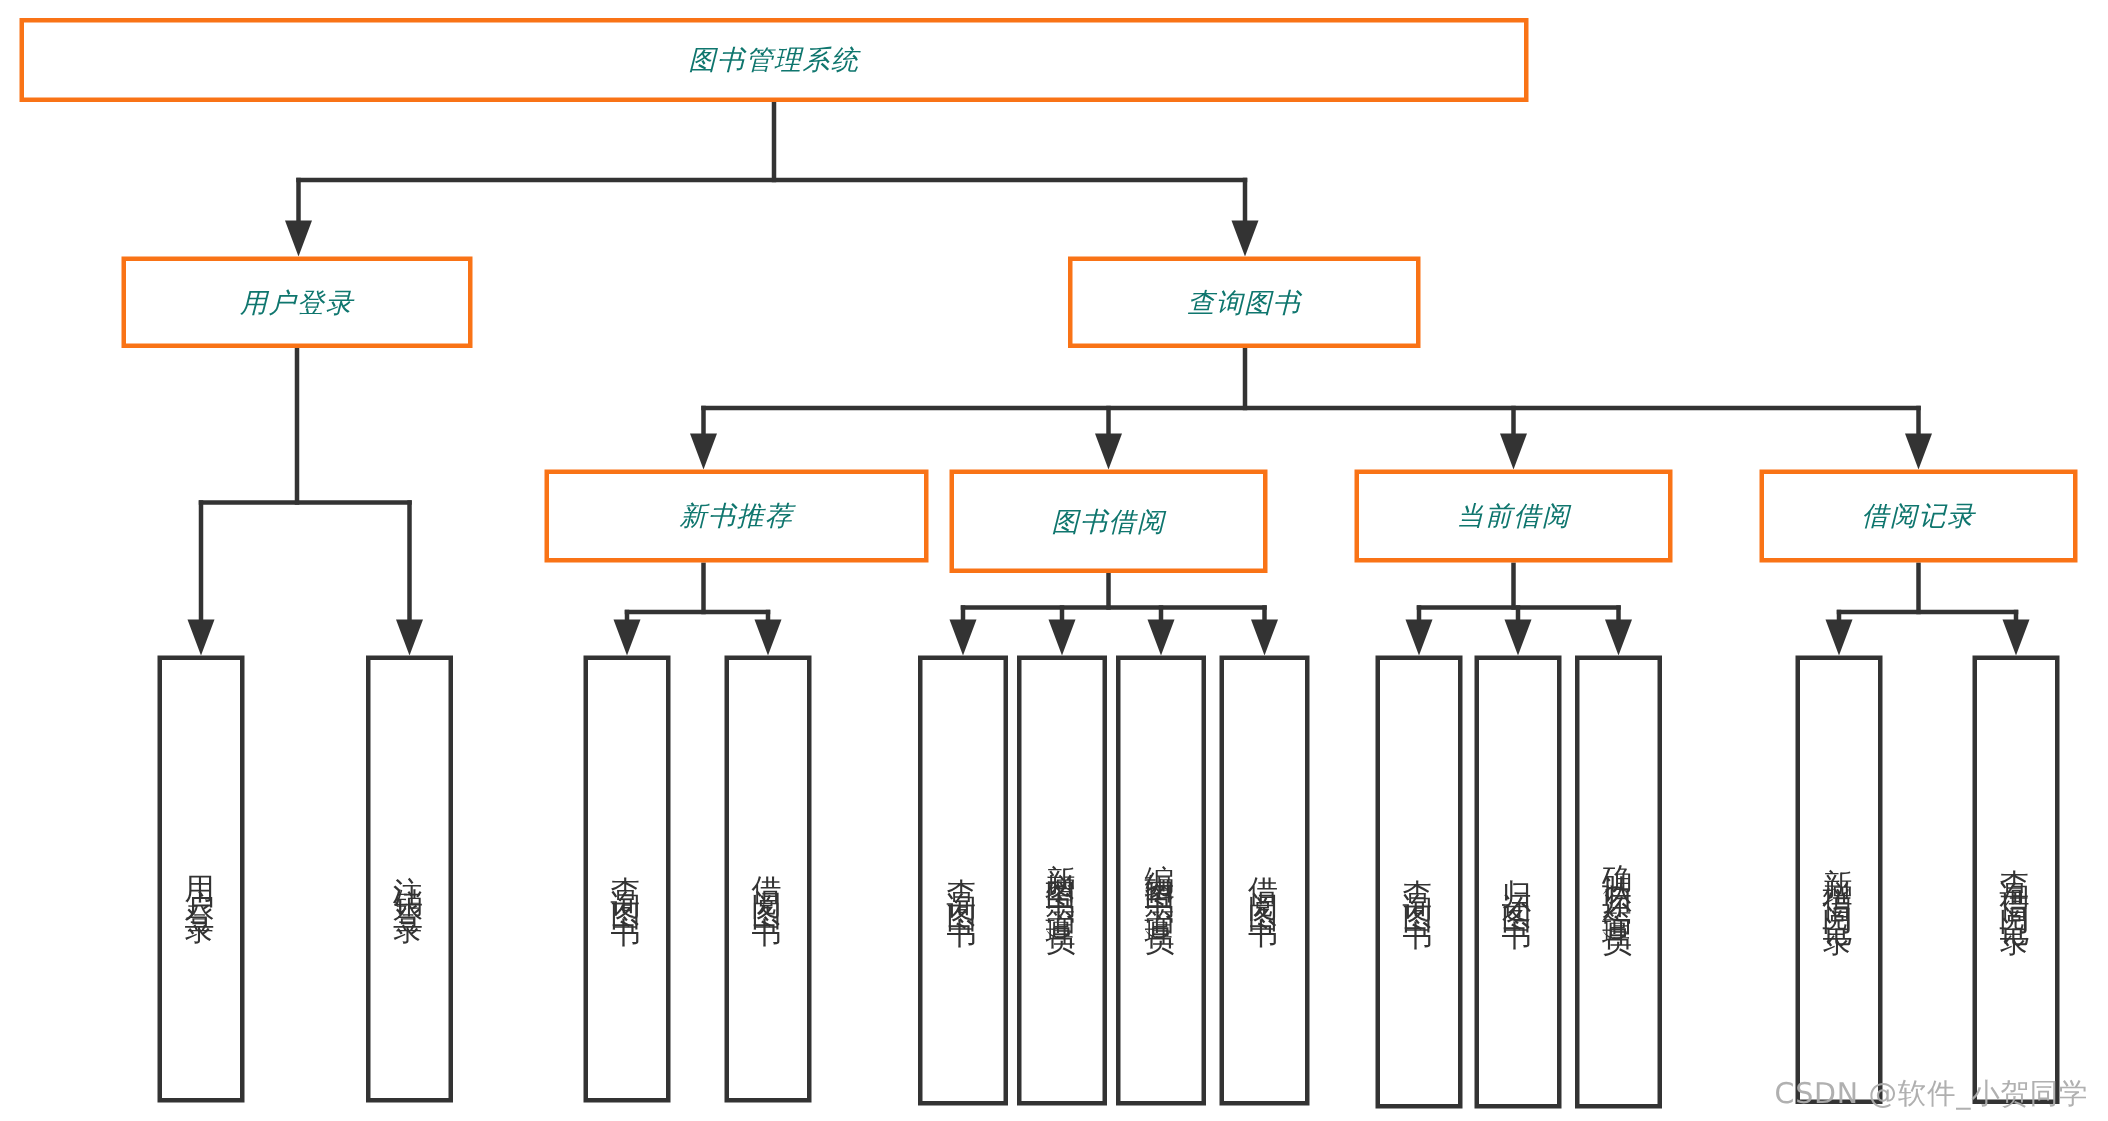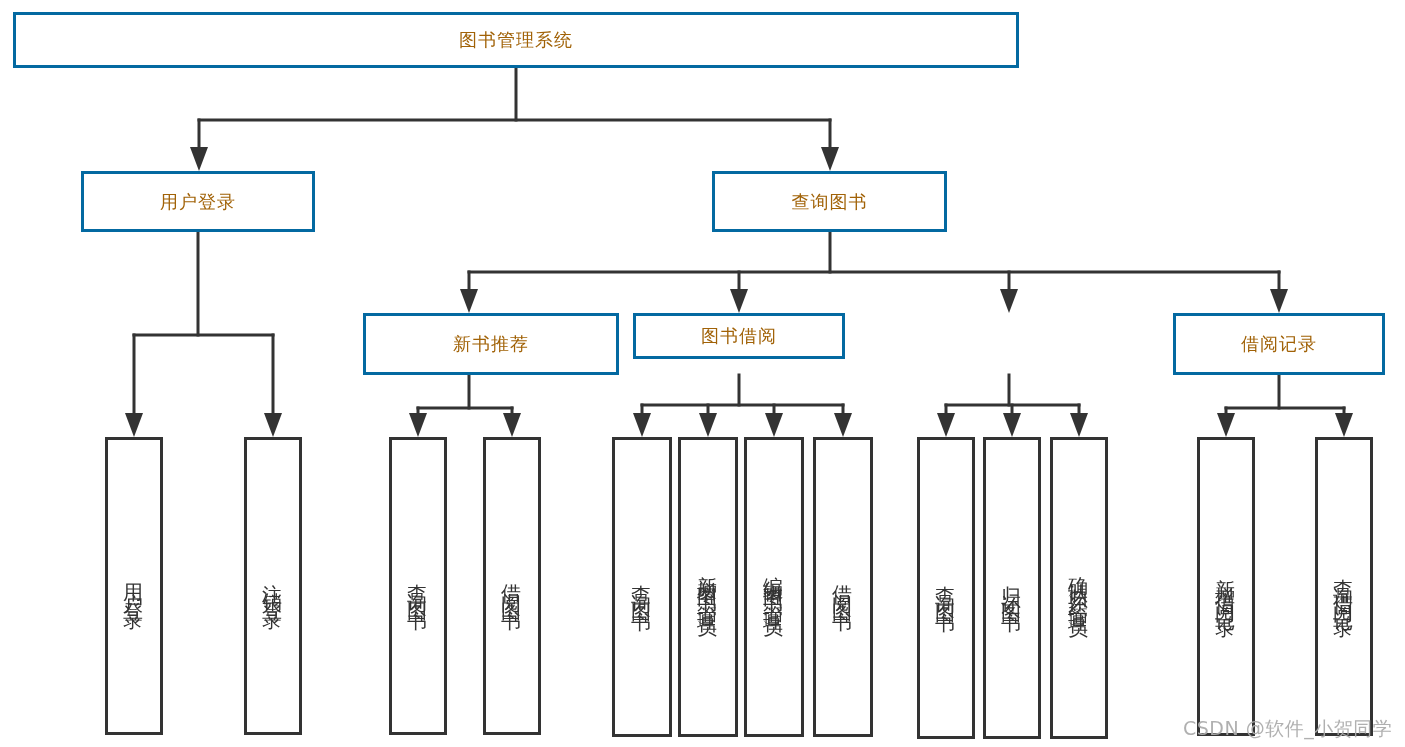--- a/index.html
+++ b/index.html
@@ -14,30 +14,31 @@
   }
   #connectors {
     position: absolute;
     left: 0; top: 0;
     width: 1405px; height: 747px;
     z-index: 1;
   }
   .hbox {
     position: absolute;
     box-sizing: border-box;
-    border: 3px solid #0369a1;
+    border: 3px solid #f97316;
     background: #ffffff;
     display: flex;
     align-items: center;
     justify-content: center;
     font-size: 18px;
     letter-spacing: 1px;
-    color: #a16207;
+    color: #0f766e;
     z-index: 2;
     white-space: nowrap;
+    font-style: italic;
   }
   .vbox {
     position: absolute;
     box-sizing: border-box;
     border: 3px solid #333333;
     background: #ffffff;
     display: flex;
     align-items: center;
     justify-content: center;
     writing-mode: vertical-rl;
@@ -45,21 +46,21 @@
     font-size: 20px;
     letter-spacing: 9px;
     color: #333333;
     z-index: 2;
   }
   
   #n-root   { left: 13px;  top: 12px;  width: 1006px; height: 56px; }
   #n-login  { left: 81px;  top: 171px; width: 234px;  height: 61px; }
   #n-mgmt   { left: 712px; top: 171px; width: 235px;  height: 61px; }
   #n-rec    { left: 363px; top: 313px; width: 256px;  height: 62px; }
-  #n-borrow { left: 633px; top: 313px; width: 212px;  height: 46px; }
+  #n-borrow { left: 633px; top: 313px; width: 212px;  height: 69px; }
   #n-cur    { left: 903px; top: 313px; width: 212px;  height: 62px; }
   #n-hist   { left: 1173px;top: 313px; width: 212px;  height: 62px; }
   #l-u1 { left: 105px;  top: 437px; width: 58px; height: 298px; }
   #l-u2 { left: 244px;  top: 437px; width: 58px; height: 298px; }
   #l-r1 { left: 389px;  top: 437px; width: 58px; height: 298px; }
   #l-r2 { left: 483px;  top: 437px; width: 58px; height: 298px; }
   #l-b1 { left: 612px;  top: 437px; width: 60px; height: 300px; }
   #l-b2 { left: 678px;  top: 437px; width: 60px; height: 300px; letter-spacing: 6px; }
   #l-b3 { left: 744px;  top: 437px; width: 60px; height: 300px; letter-spacing: 6px; }
   #l-b4 { left: 813px;  top: 437px; width: 60px; height: 300px; }
@@ -150,20 +151,21 @@
     </g>
   </svg>
 
   <div id="n-root" class="hbox">图书管理系统</div>
 
   <div id="n-login" class="hbox">用户登录</div>
   <div id="n-mgmt" class="hbox">查询图书</div>
 
   <div id="n-rec" class="hbox">新书推荐</div>
   <div id="n-borrow" class="hbox">图书借阅</div>
+  <div id="n-cur" class="hbox">当前借阅</div>
   <div id="n-hist" class="hbox">借阅记录</div>
 
   <div id="l-u1" class="vbox">用户登录</div>
   <div id="l-u2" class="vbox">注销登录</div>
 
   <div id="l-r1" class="vbox">查询图书</div>
   <div id="l-r2" class="vbox">借阅图书</div>
 
   <div id="l-b1" class="vbox">查询图书</div>
   <div id="l-b2" class="vbox">新增图书（管理员）</div>

